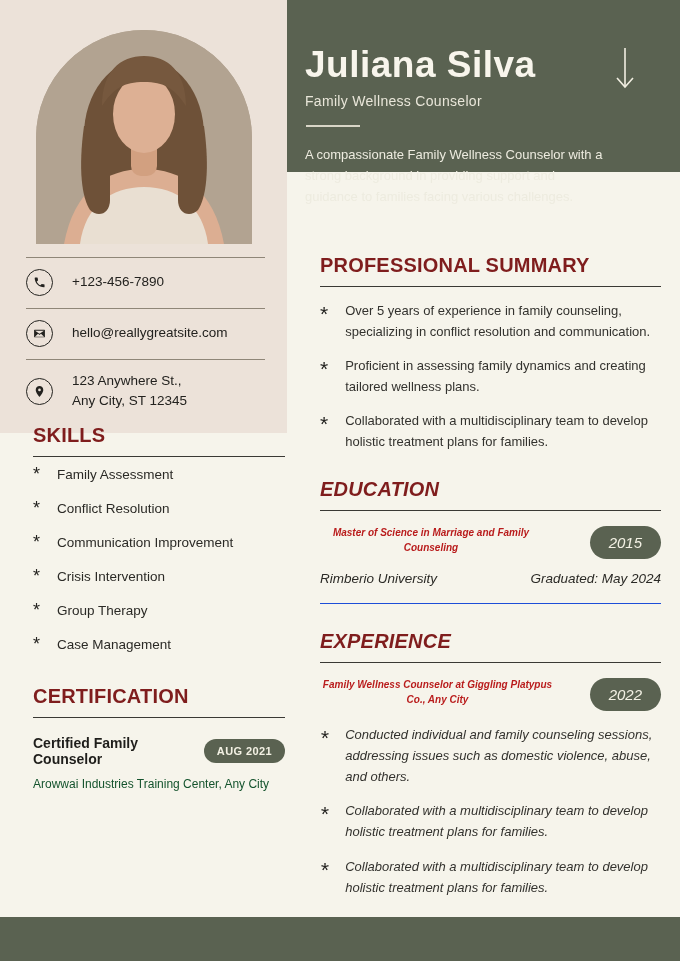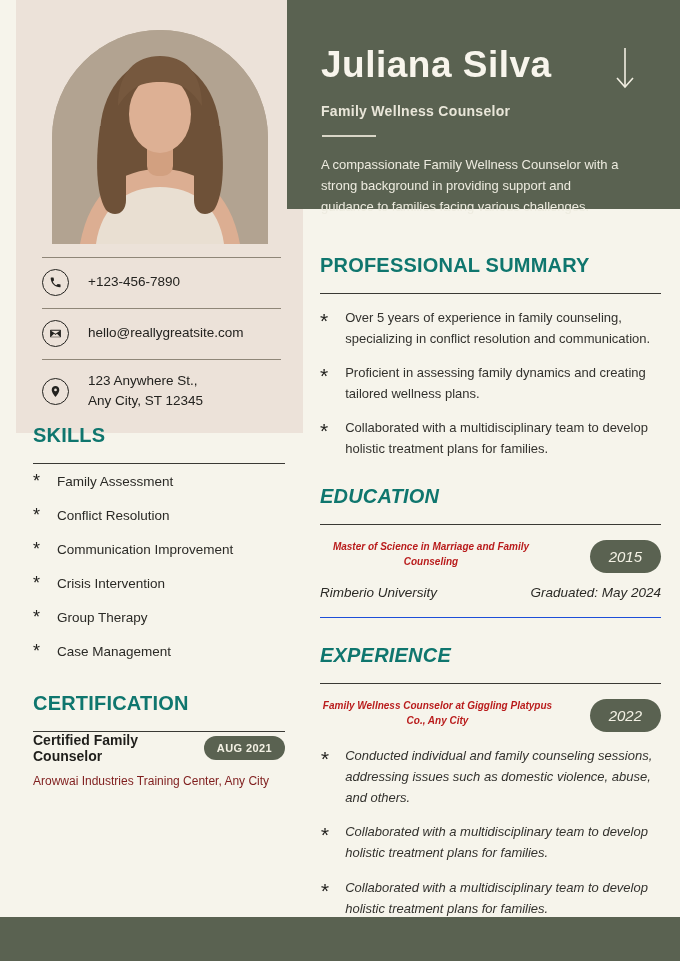--- a/index.html
+++ b/index.html
@@ -3,76 +3,76 @@
 <meta charset="utf-8">
 <style>
   * { margin:0; padding:0; box-sizing:border-box; }
   body { font-family:"Liberation Sans", sans-serif; background:#dddcd4; }
   .page{
     position:relative; width:680px; height:961px; margin:0 auto;
     background:#f6f4eb; overflow:hidden; color:#23221f;
   }
   
   .left-panel{
-    position:absolute; left:16px; top:0; width:287px; height:433px;
+    position:absolute; left:0; top:0; width:287px; height:433px;
     background:#ece2d9;
   }
   .photo-arch{
     width:216px; height:214px; margin:30px auto 0;
     border-radius:110px 110px 0 0; overflow:hidden; background:#b2a391;
   }
   .contact{ padding:13px 22px 0 26px; }
   .contact-divider{ border:none; border-top:1px solid #8f8678; }
   .contact-row{ display:flex; align-items:center; gap:19px; padding:11px 0 12px; }
   .icon-circle{
     flex:0 0 27px; width:27px; height:27px; border:1.6px solid #23221f;
     border-radius:50%; display:flex; align-items:center; justify-content:center;
   }
   .icon-circle svg{ width:13px; height:13px; fill:#23221f; }
   .contact-text{ font-size:13.5px; color:#23221f; line-height:1.5; }
   
   .header{
-    position:absolute; left:287px; top:0; width:393px; height:209px;
-    background:#5a6251; padding:44px 40px 0 34px;
+    position:absolute; left:287px; top:0; width:393px; height:172px;
+    background:#5a6251; padding:44px 40px 0 18px;
   }
   .name{ font-size:37px; font-weight:700; color:#f8f5ec; letter-spacing:.5px; }
-  .job-title{ margin-top:17px; font-size:14px; font-weight:700; color:#e9e6d9; letter-spacing:.3px; }
+  .job-title{ margin-top:7px; font-size:14px; font-weight:400; color:#e9e6d9; letter-spacing:.3px; }
   .name-rule{ width:54px; height:2px; background:#d9d6c7; margin:16px 0 18px 1px; }
   .header-summary{ font-size:13px; line-height:1.6; color:#edebdf; width:302px; }
   .down-arrow{
     position:absolute; top:46px; right:44px; width:22px; height:46px;
     background:none; border:none; cursor:pointer; padding:0;
   }
   .down-arrow svg{ width:22px; height:46px; stroke:#f1eee1; fill:none; stroke-width:1.6; }
   
   .footer-bar{ position:absolute; left:0; bottom:0; width:680px; height:44px; background:#5a6251; }
   
   .heading{
-    font-size:20px; font-weight:700; letter-spacing:.2px; color:#0f766e;
-    padding-bottom:16px; border-bottom:1.6px solid #3a3934;
+    font-size:20px; font-weight:700; letter-spacing:.2px; color:#7f1d1d;
+    padding-bottom:9px; border-bottom:1.6px solid #3a3934;
   }
   .bullet-row{ display:flex; gap:17px; margin-top:13px; }
   .bullet-star{ font-size:21px; line-height:1; padding-top:3px; font-weight:400; }
   .bullet-text{ font-size:13px; line-height:1.62; color:#33322e; }
   .pill{
     display:inline-block; background:#5a6251; color:#f3f1e4; border-radius:999px;
     text-align:center; white-space:nowrap;
   }
   .pill-small{ font-size:11px; font-weight:700; letter-spacing:.4px; padding:6px 13px; }
   .pill-large{ font-size:15px; padding:8px 19px; }
   
   .left-col{ position:absolute; left:33px; top:424px; width:252px; }
   .skill-row{ display:flex; gap:17px; align-items:center; padding:8px 0; }
   .skill-row:first-of-type{ margin-top:8px; }
   .skill-star{ font-size:18px; line-height:1; }
   .skill-text{ font-size:13.5px; color:#2b2a26; }
   .left-section{ margin-top:24px; }
-  .entry-row{ display:flex; justify-content:space-between; align-items:center; }
+  .entry-row{ display:flex; justify-content:space-between; align-items:center; margin-top:17px; }
   .entry-title{ font-size:14px; font-weight:700; color:#1f1e1b; }
-  .entry-org{ margin-top:10px; font-size:12px; color:#7f1d1d; white-space:nowrap; }
+  .entry-org{ margin-top:10px; font-size:12px; color:#14532d; white-space:nowrap; }
   
   .right-col{ position:absolute; left:320px; top:254px; width:341px; }
   .right-section{ margin-top:26px;font-style:italic; }
   .degree-row{ display:flex; justify-content:space-between; align-items:flex-start; margin-top:15px; }
   .degree-title{ width:222px; font-size:10px; font-weight:700; line-height:1.45; color:#b91c1c;text-align:center; }
   .uni-row{
     display:flex; justify-content:space-between; font-size:13.5px; color:#2b2a26;
     margin-top:12px; padding-bottom:17px; border-bottom:1px solid #1d4ed8;
   }
   .exp-bullets{ margin-top:5px; }

